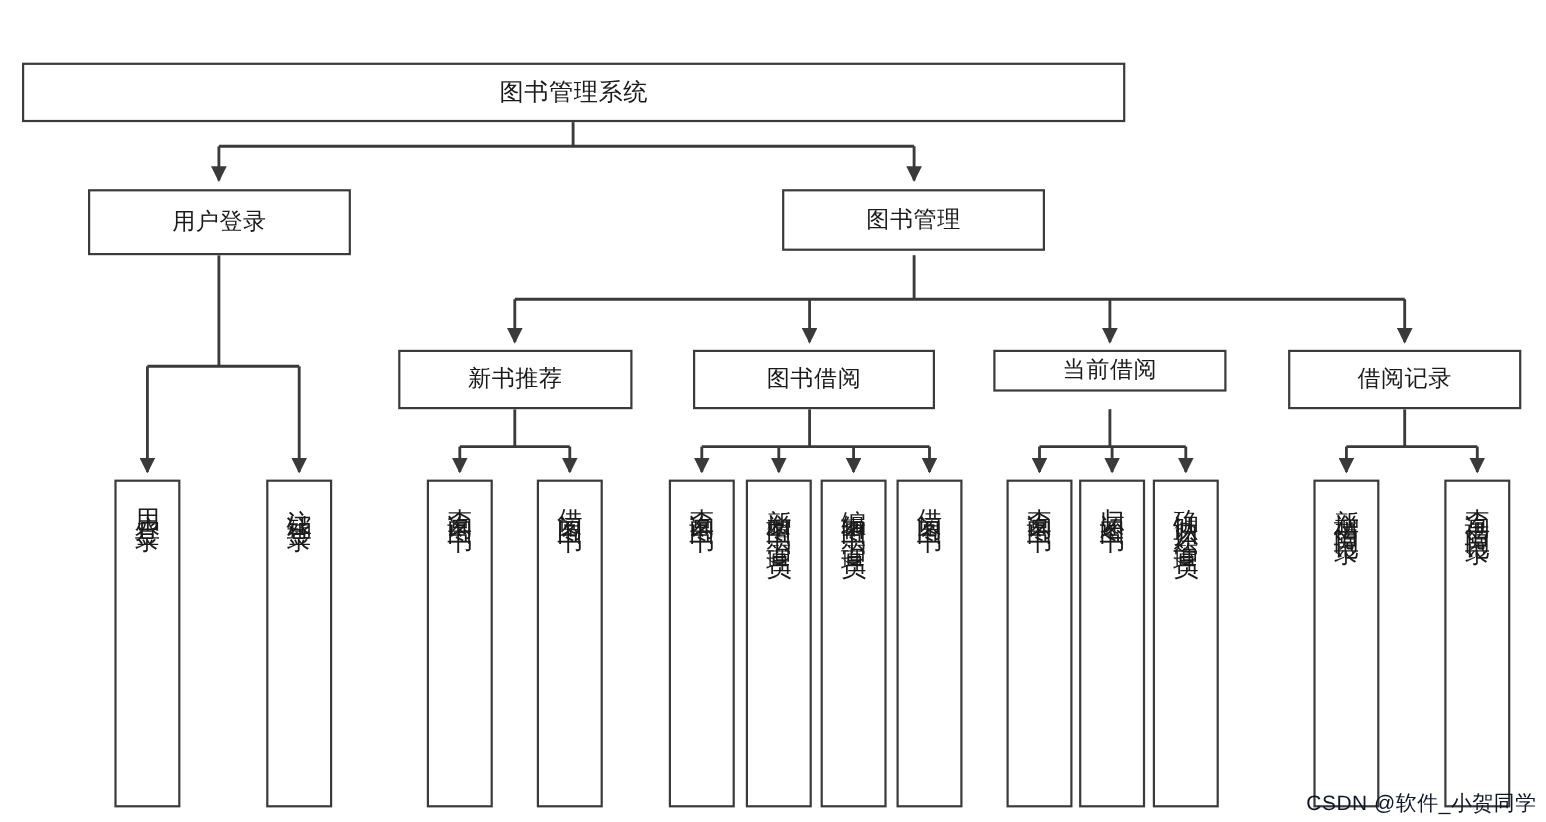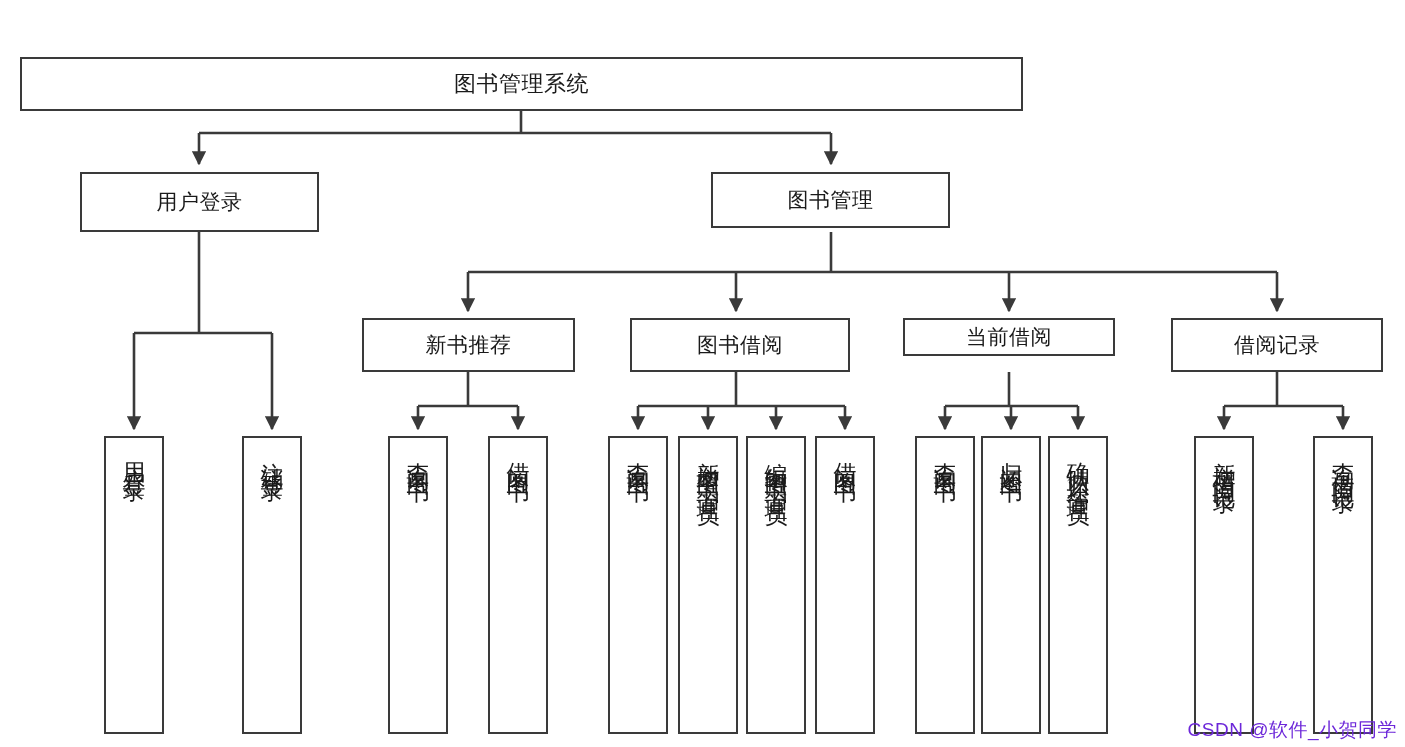--- a/index.html
+++ b/index.html
@@ -63,21 +63,21 @@
     font-size: 23px;
     line-height: 1;
     letter-spacing: 6px;
     white-space: nowrap;
   }
   .watermark {
     position: absolute;
     right: 8px;
     bottom: 4px;
     font-size: 19px;
-    color: #6d28d9;
+    color: #0f172a;
     z-index: 5;
     white-space: nowrap;
     letter-spacing: 0.5px;
     text-align: right;
   }
 </style>
 </head>
 <body>
 
 <div id="diagram">

